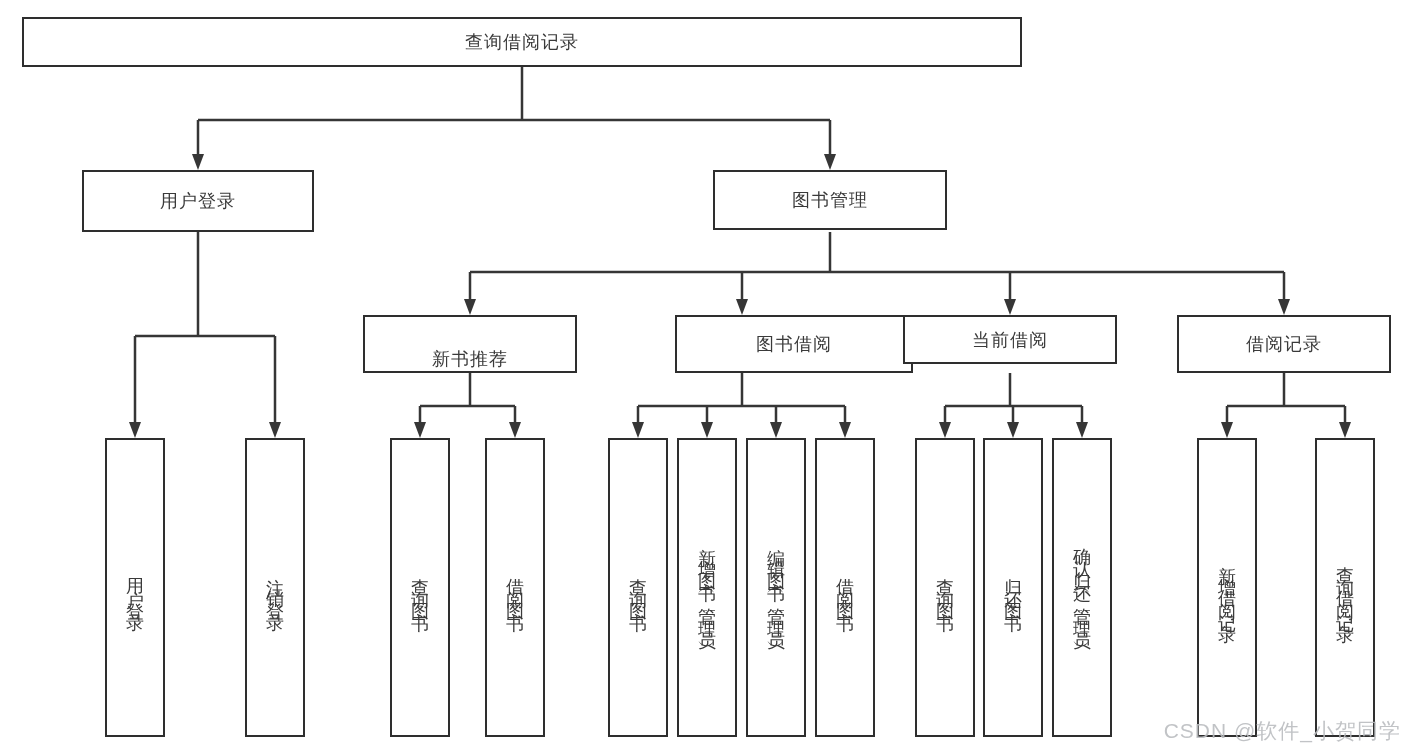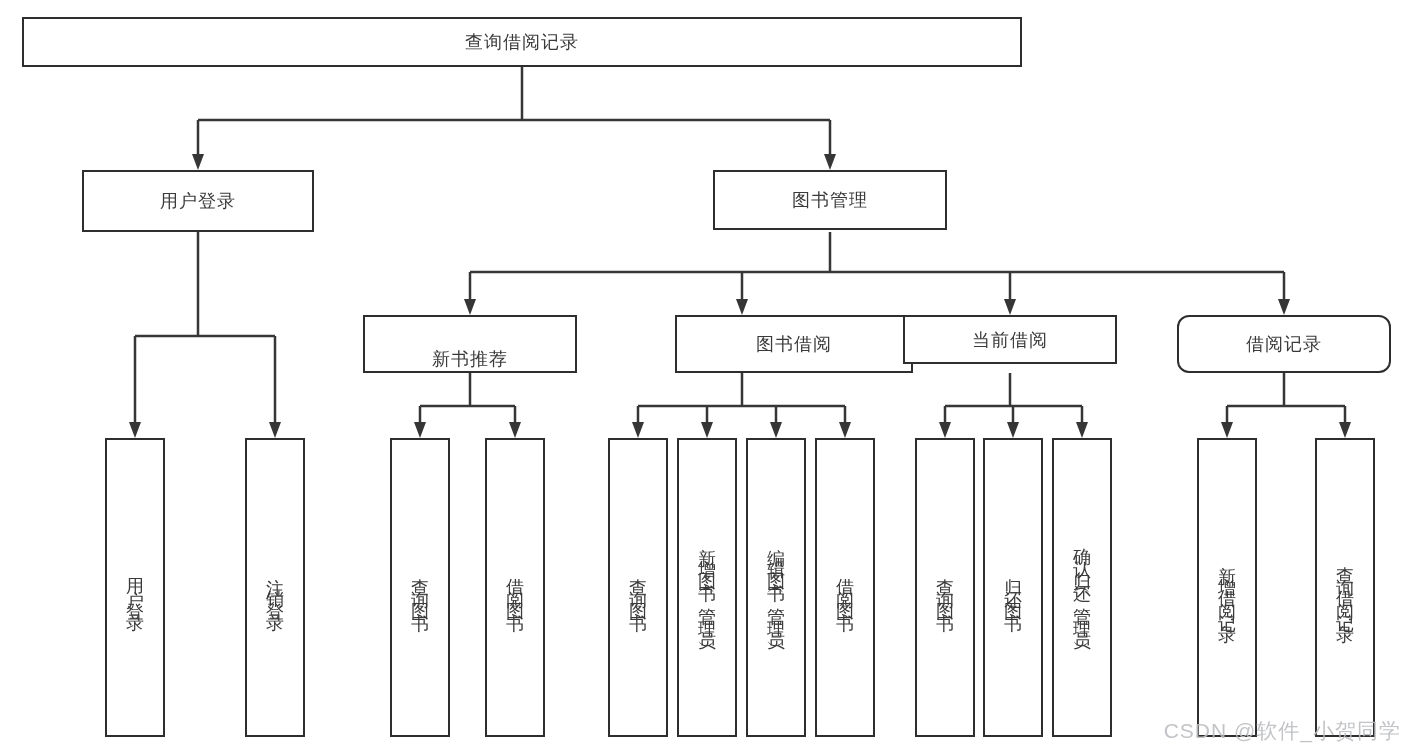--- a/index.html
+++ b/index.html
@@ -48,21 +48,21 @@
   }
   
   #n-root { left: 22px;  top: 17px;  width: 1000px; height: 50px; }
   
   #n-l2-0 { left: 82px;  top: 170px; width: 232px; height: 62px; }
   #n-l2-1 { left: 713px; top: 170px; width: 234px; height: 60px; }
   
   #n-l3-0 { left: 363px;  top: 315px; width: 214px; height: 58px; align-items: flex-end; }
   #n-l3-1 { left: 627px;  top: 315px; width: 238px; height: 58px; margin-left: 48px; }
   #n-l3-2 { left: 903px;  top: 315px; width: 214px; height: 49px; }
-  #n-l3-3 { left: 1177px; top: 315px; width: 214px; height: 58px; border-radius: 12px; }
+  #n-l3-3 { left: 1177px; top: 315px; width: 214px; height: 58px; }
   
   .leaf { top: 438px; width: 60px; height: 299px; }
   #n-a0 { left: 105px; }  #n-a1 { left: 245px; }
   #n-b0 { left: 390px; }  #n-b1 { left: 485px; }
   #n-c0 { left: 608px; }  #n-c1 { left: 677px; }
   #n-c2 { left: 746px; }  #n-c3 { left: 815px; }
   #n-d0 { left: 915px; }  #n-d1 { left: 983px; }  #n-d2 { left: 1052px; }
   #n-e0 { left: 1197px; } #n-e1 { left: 1315px; }
 
   #watermark {

